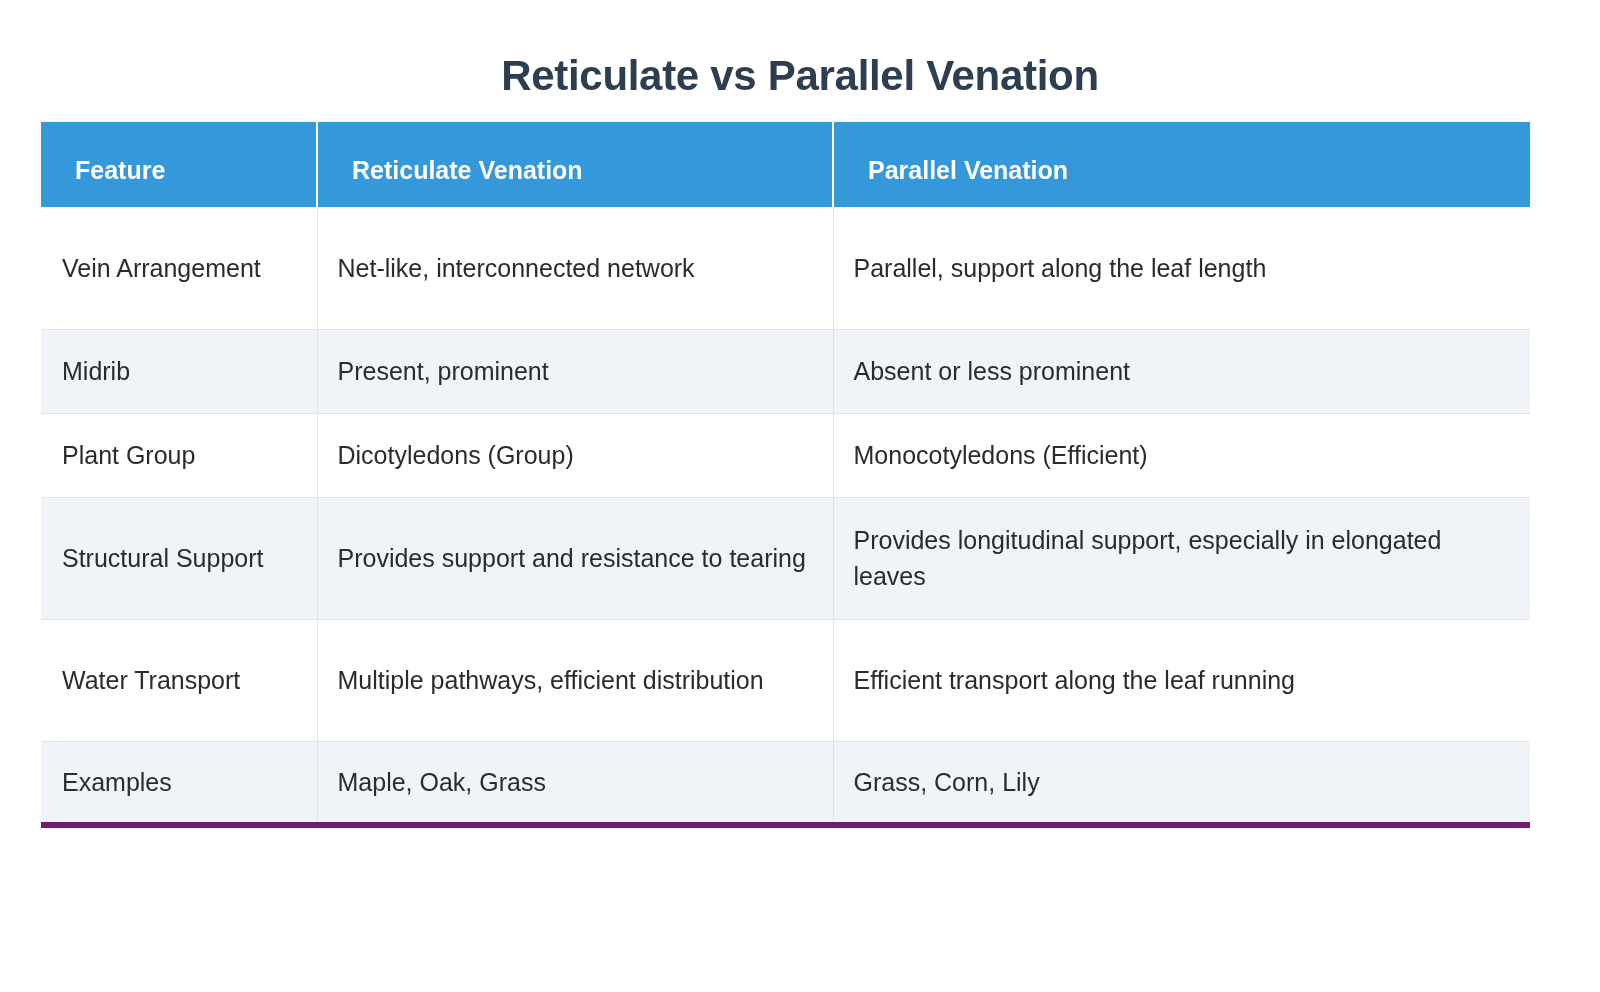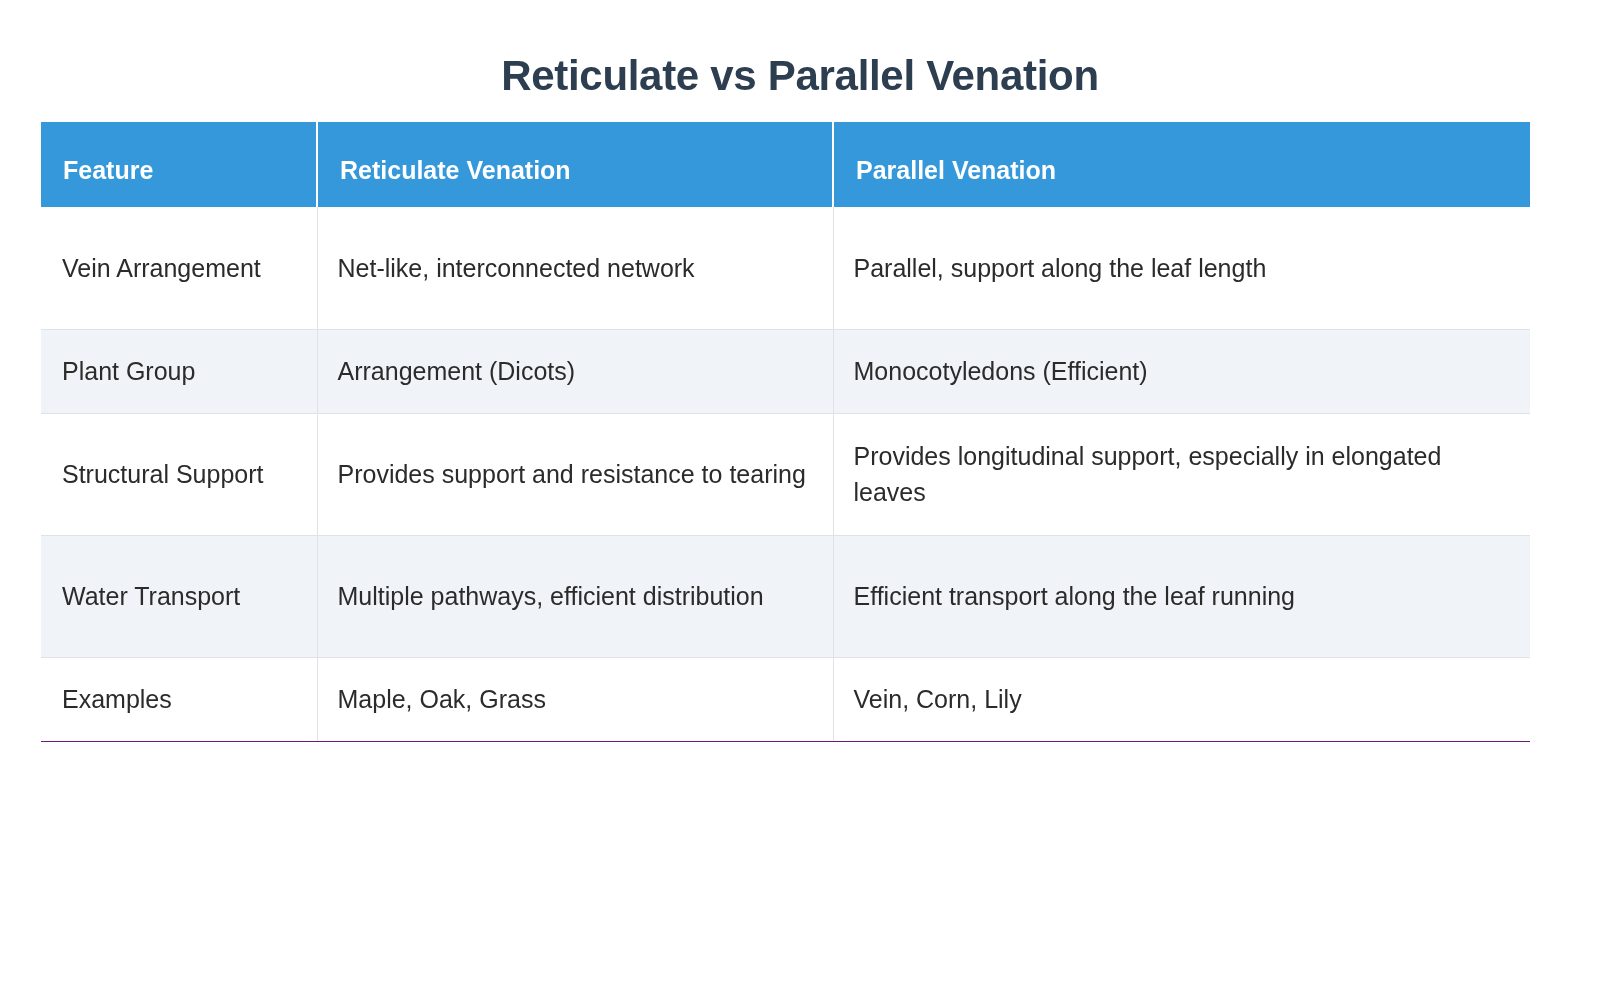--- a/index.html
+++ b/index.html
@@ -45,42 +45,42 @@
   table.comparison col.c1 { width: 276px; }
   table.comparison col.c2 { width: 516px; }
   table.comparison col.c3 { width: 697px; }
 
   thead th {
     background: #3498db;
     color: #ffffff;
     font-size: 25px;
     font-weight: bold;
     text-align: left;
-    padding: 34px 22px 22px 22px;
+    padding: 34px 22px 22px 34px;
     vertical-align: bottom;
     border-right: 2px solid #ffffff;
     box-sizing: border-box;
   }
   thead th:last-child { border-right: none; }
 
   tbody td {
     font-size: 25px;
     color: #2b2b2b;
     text-align: left;
     padding: 22px 20px;
     vertical-align: middle;
     border-bottom: 1px solid #dfe3e8;
     border-right: 1px solid #dfe3e8;
     line-height: 1.45;
     box-sizing: border-box;
   }
   tbody td:last-child { border-right: none; }
   tbody tr:nth-child(even) td { background: #f0f4f8; }
   tbody tr:nth-child(odd)  td { background: #ffffff; }
-  tbody tr:last-child td { border-bottom: 1px solid #701a75; }
+  tbody tr:last-child td { border-bottom: 6px solid #701a75; }
 
   tbody tr.r-tall td { height: 122px; }
   tbody tr.r-short td { height: 84px; }
 
   td.feature-cell { padding-left: 21px; }
 </style>
 </head>
 <body>
 
 <div class="page">
@@ -102,43 +102,48 @@
         </tr>
       </thead>
       <tbody>
 
         <tr class="r-tall">
           <td class="feature-cell">Vein Arrangement</td>
           <td>Net-like, interconnected network</td>
           <td>Parallel, support along the leaf length</td>
         </tr>
 
+        <tr class="r-short">
+          <td class="feature-cell">Midrib</td>
+          <td>Present, prominent</td>
+          <td>Absent or less prominent</td>
+        </tr>
 
 
         <tr class="r-short">
           <td class="feature-cell">Plant Group</td>
-          <td>Arrangement (Dicots)</td>
+          <td>Dicotyledons (Group)</td>
           <td>Monocotyledons (Efficient)</td>
         </tr>
 
         <tr class="r-tall">
           <td class="feature-cell">Structural Support</td>
           <td>Provides support and resistance to tearing</td>
           <td>Provides longitudinal support, especially in elongated leaves</td>
         </tr>
 
         <tr class="r-tall">
           <td class="feature-cell">Water Transport</td>
           <td>Multiple pathways, efficient distribution</td>
           <td>Efficient transport along the leaf running</td>
         </tr>
 
         <tr class="r-short">
           <td class="feature-cell">Examples</td>
           <td>Maple, Oak, Grass</td>
-          <td>Vein, Corn, Lily</td>
+          <td>Grass, Corn, Lily</td>
         </tr>
 
       </tbody>
     </table>
   </div>
 
 </div>
 
 </body></html>

